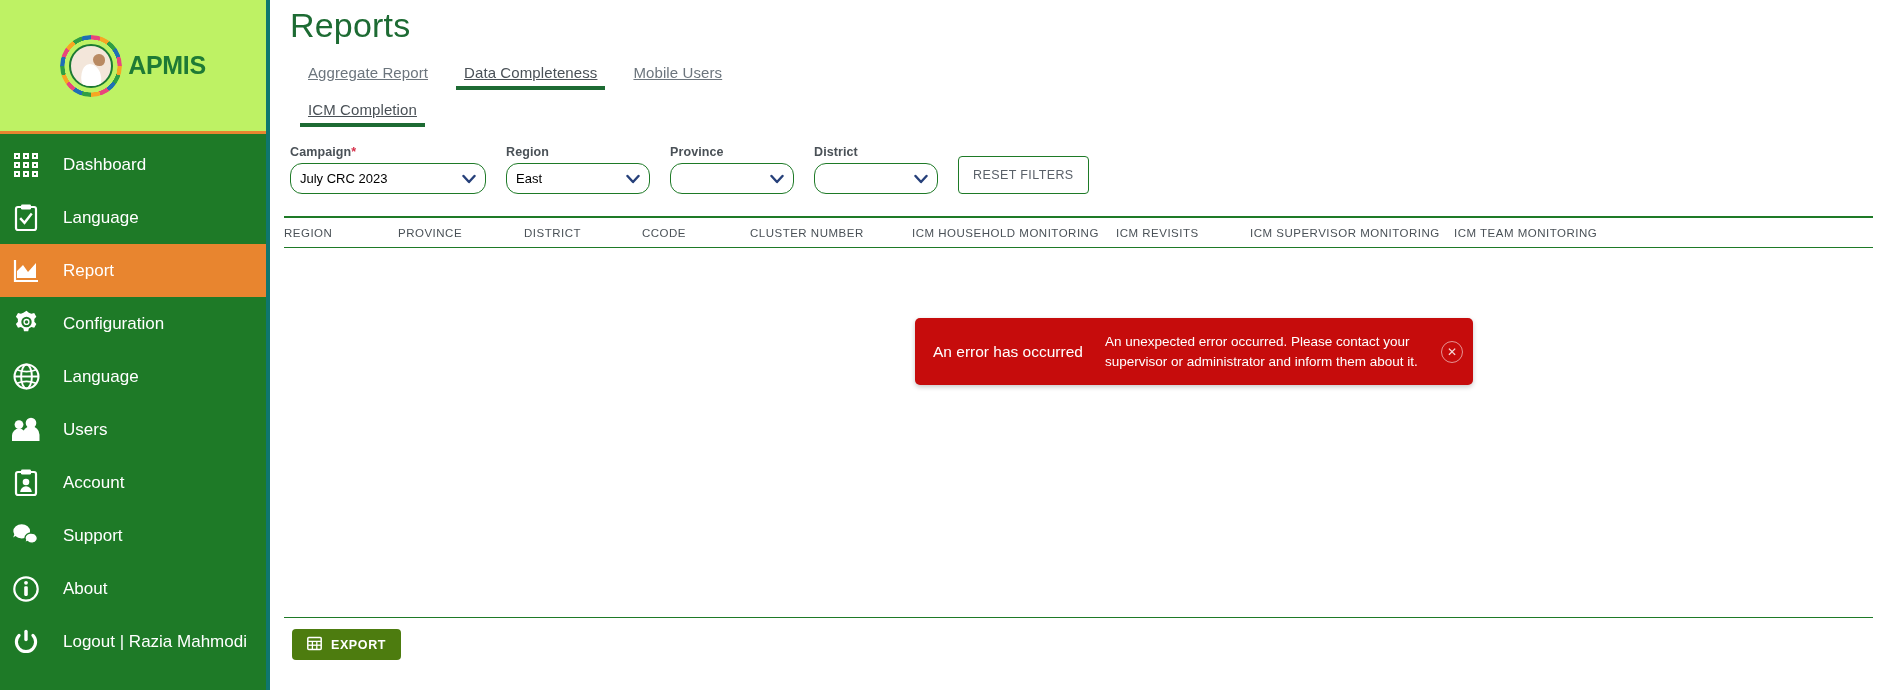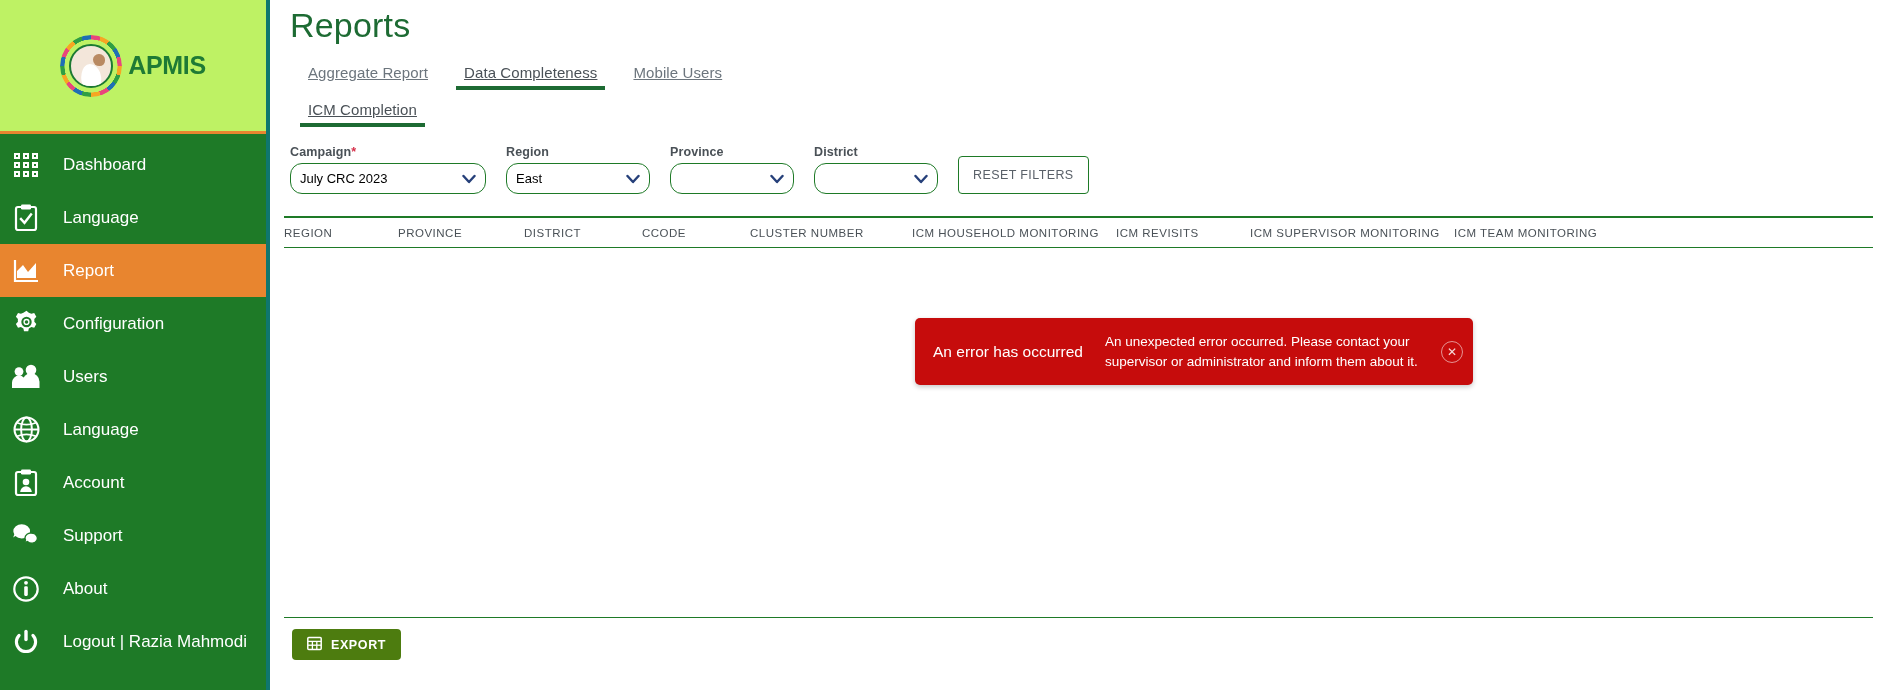--- a/index.html
+++ b/index.html
@@ -445,41 +445,41 @@
             <circle cx="14" cy="12.4" r="5.4" fill="#1e7a27"></circle>
             <circle cx="14" cy="12.4" r="3.2" fill="#fff"></circle>
             <circle cx="14" cy="12.4" r="1.8" fill="#1e7a27"></circle>
           </svg>
         </span>
         <span class="nav-label">Configuration</span>
       </div>
 
       <div class="nav-item">
         <span class="nav-icon">
-          <svg width="30" height="25" viewBox="0 0 30 25">
-            <circle cx="20" cy="6" r="5.3" fill="#fff"></circle>
-            <path d="M11.5 24 v-6.2 a8.5 8.5 0 0 1 17 0 V24 Z" fill="#fff"></path>
-            <circle cx="8" cy="7.6" r="4.4" fill="#fff"></circle>
-            <path d="M1 24 v-5.4 a7 7 0 0 1 14 0 V24 Z" fill="#fff"></path>
-          </svg>
-        </span>
-        <span class="nav-label">Users</span>
-      </div>
-
-      <div class="nav-item">
-        <span class="nav-icon">
           <svg width="27" height="27" viewBox="0 0 28 28">
             <circle cx="14" cy="14" r="12.4" fill="none" stroke="#fff" stroke-width="2.2"></circle>
             <ellipse cx="14" cy="14" rx="5.6" ry="12.4" fill="none" stroke="#fff" stroke-width="2"></ellipse>
             <line x1="1.7" y1="14" x2="26.3" y2="14" stroke="#fff" stroke-width="2"></line>
             <path d="M4.1 7 Q14 11 23.9 7" fill="none" stroke="#fff" stroke-width="1.8"></path>
             <path d="M4.1 21 Q14 17 23.9 21" fill="none" stroke="#fff" stroke-width="1.8"></path>
           </svg>
         </span>
         <span class="nav-label">Language</span>
+      </div>
+
+      <div class="nav-item">
+        <span class="nav-icon">
+          <svg width="30" height="25" viewBox="0 0 30 25">
+            <circle cx="20" cy="6" r="5.3" fill="#fff"></circle>
+            <path d="M11.5 24 v-6.2 a8.5 8.5 0 0 1 17 0 V24 Z" fill="#fff"></path>
+            <circle cx="8" cy="7.6" r="4.4" fill="#fff"></circle>
+            <path d="M1 24 v-5.4 a7 7 0 0 1 14 0 V24 Z" fill="#fff"></path>
+          </svg>
+        </span>
+        <span class="nav-label">Users</span>
       </div>
 
       <div class="nav-item">
         <span class="nav-icon">
           <svg width="24" height="28" viewBox="0 0 24 28">
             <rect x="2" y="3" width="20" height="23" rx="2" fill="none" stroke="#fff" stroke-width="2.2"></rect>
             <rect x="7" y="0.5" width="10" height="5" rx="1.3" fill="#fff"></rect>
             <circle cx="12" cy="13" r="3.3" fill="#fff"></circle>
             <path d="M6.2 23 a5.8 5.8 0 0 1 11.6 0 Z" fill="#fff"></path>
           </svg>

